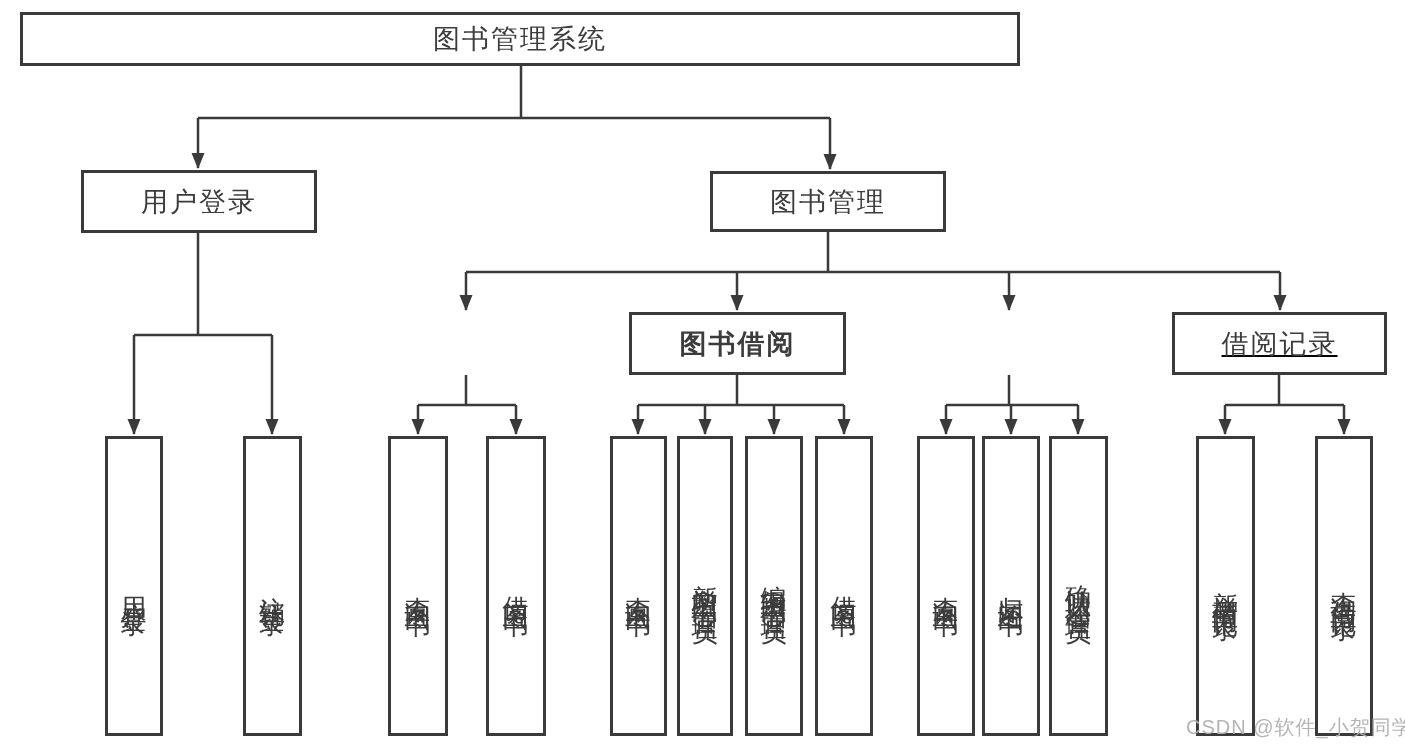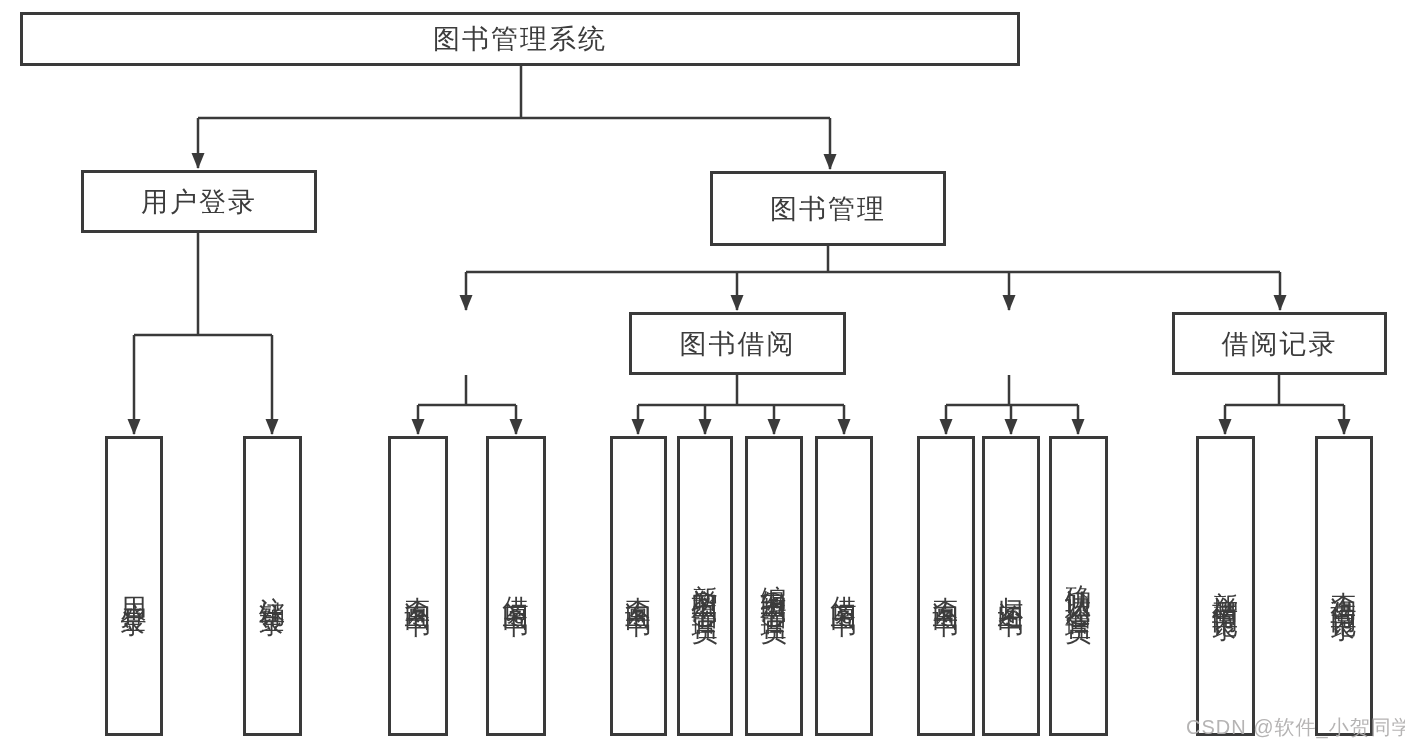--- a/index.html
+++ b/index.html
@@ -52,25 +52,25 @@
   .leaf .lbl{
     writing-mode:vertical-rl;
     text-orientation:mixed;
     font-size:26px;
     letter-spacing:5px;
     line-height:1;
   }
   
   .n-root {left:20px;  top:12px;  width:1000px; height:54px;}
   .n-ul2  {left:81px;  top:170px; width:236px;  height:63px;}
-  .n-bm2  {left:710px; top:171px; width:236px;  height:75px;}
+  .n-bm2  {left:710px; top:171px; width:236px;  height:61px;}
   .n-l3a  {left:362px; top:312px; width:208px;  height:63px;}
-  .n-l3b  {left:629px; top:312px; width:217px;  height:63px;}
+  .n-l3b  {left:629px; top:312px; width:217px;  height:63px;font-weight:bold;}
   .n-l3c  {left:902px; top:312px; width:215px;  height:63px;}
-  .n-l3d  {left:1172px;top:312px; width:215px;  height:63px;}
+  .n-l3d  {left:1172px;top:312px; width:215px;  height:63px;text-decoration:underline;}
   .leaf   {top:436px;  height:300px;}
   .n-ulf  {left:105px; width:58px;}
   .n-lgo  {left:243px; width:59px;}
   .n-nbq  {left:388px; width:60px;}
   .n-nbb  {left:486px; width:60px;}
   .n-bbq  {left:610px; width:57px;}
   .n-bba  {left:677px; width:56px;}
   .n-bbe  {left:745px; width:58px;}
   .n-bbb  {left:815px; width:58px;}
   .n-cbq  {left:917px; width:58px;}

